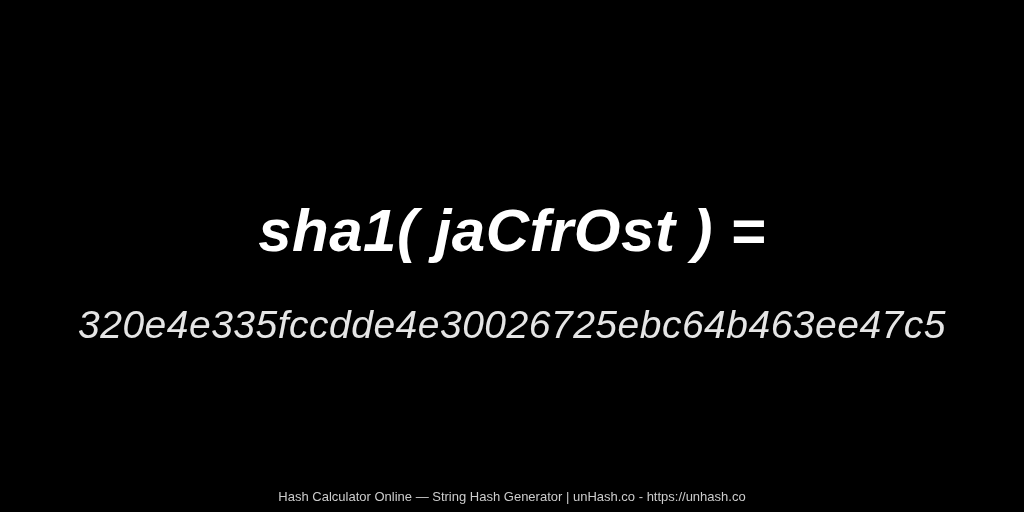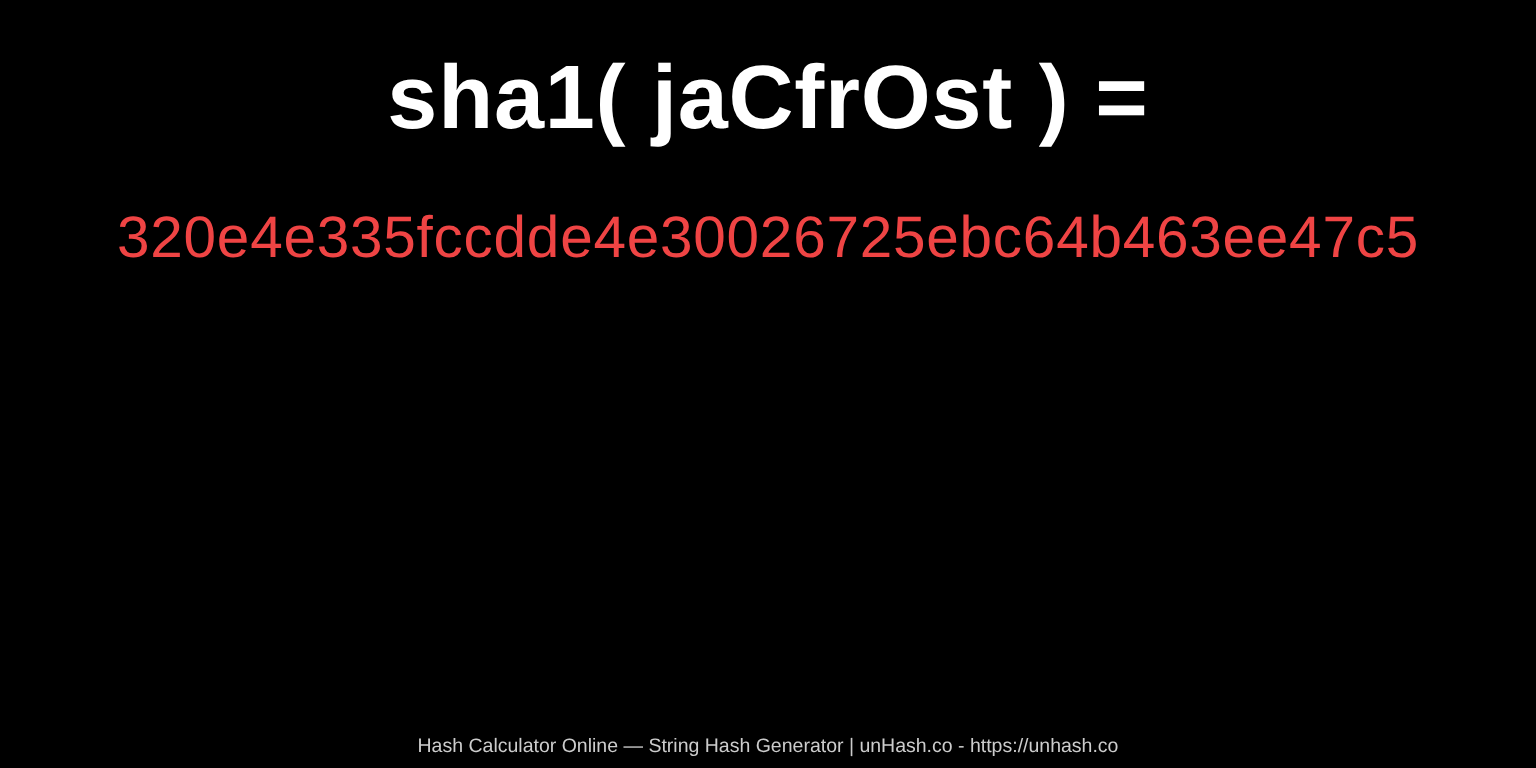--- a/index.html
+++ b/index.html
@@ -16,33 +16,35 @@
       justify-content: center;
       align-items: center;
       font-family: Arial, Helvetica, sans-serif;
       position: relative;
       overflow: hidden;
     }
     .content {
       display: flex;
       flex-direction: column;
       align-items: center;
+      justify-content: center;
       flex: 1;
       gap: 38px;
       margin-top: 30px;
+      font-style: italic;
     }
     .heading {
       color: #ffffff;
       font-size: 60px;
       font-weight: bold;
       text-align: center;
       letter-spacing: 0.5px;
     }
     .hash-value {
-      color: #ef4444;
+      color: #e5e5e5;
       font-size: 39px;
       font-weight: normal;
       text-align: center;
       letter-spacing: 0.5px;
     }
     .footer {
       position: absolute;
       bottom: 8px;
       left: 0;
       right: 0;

